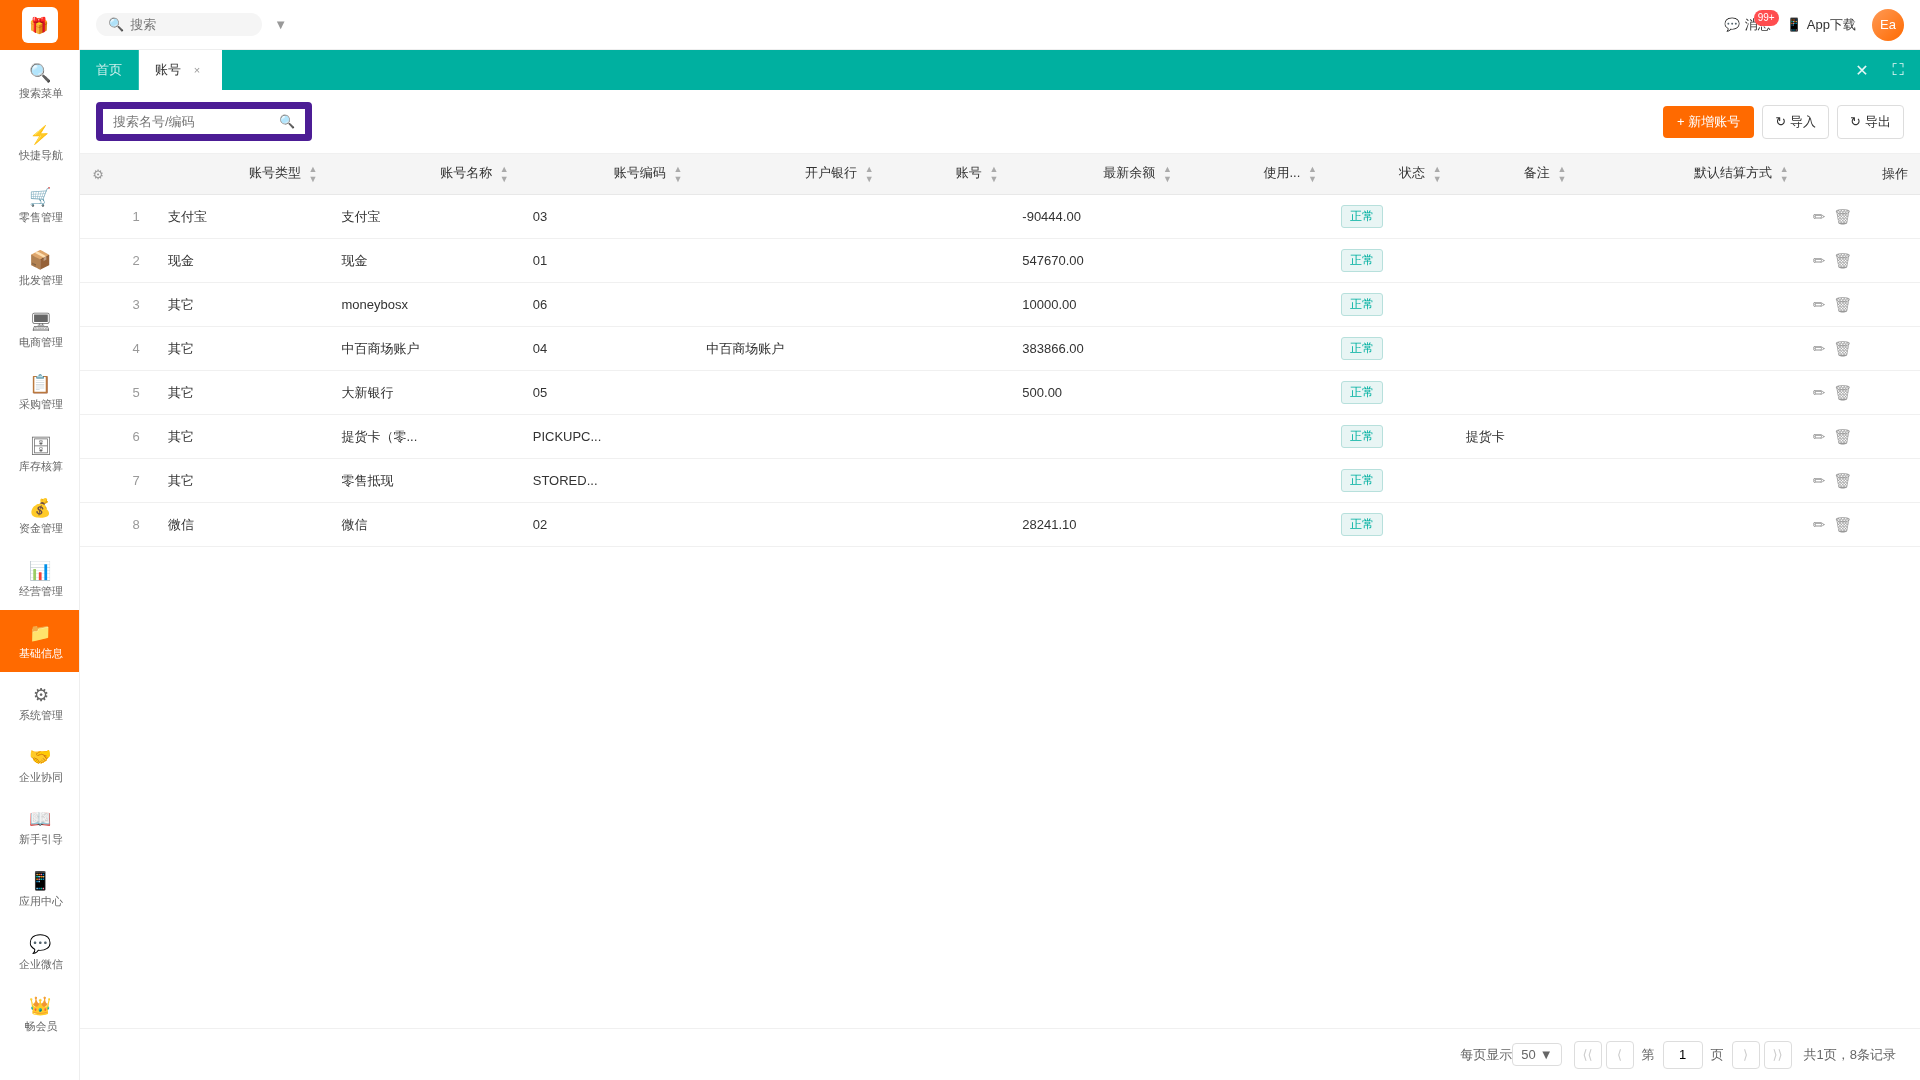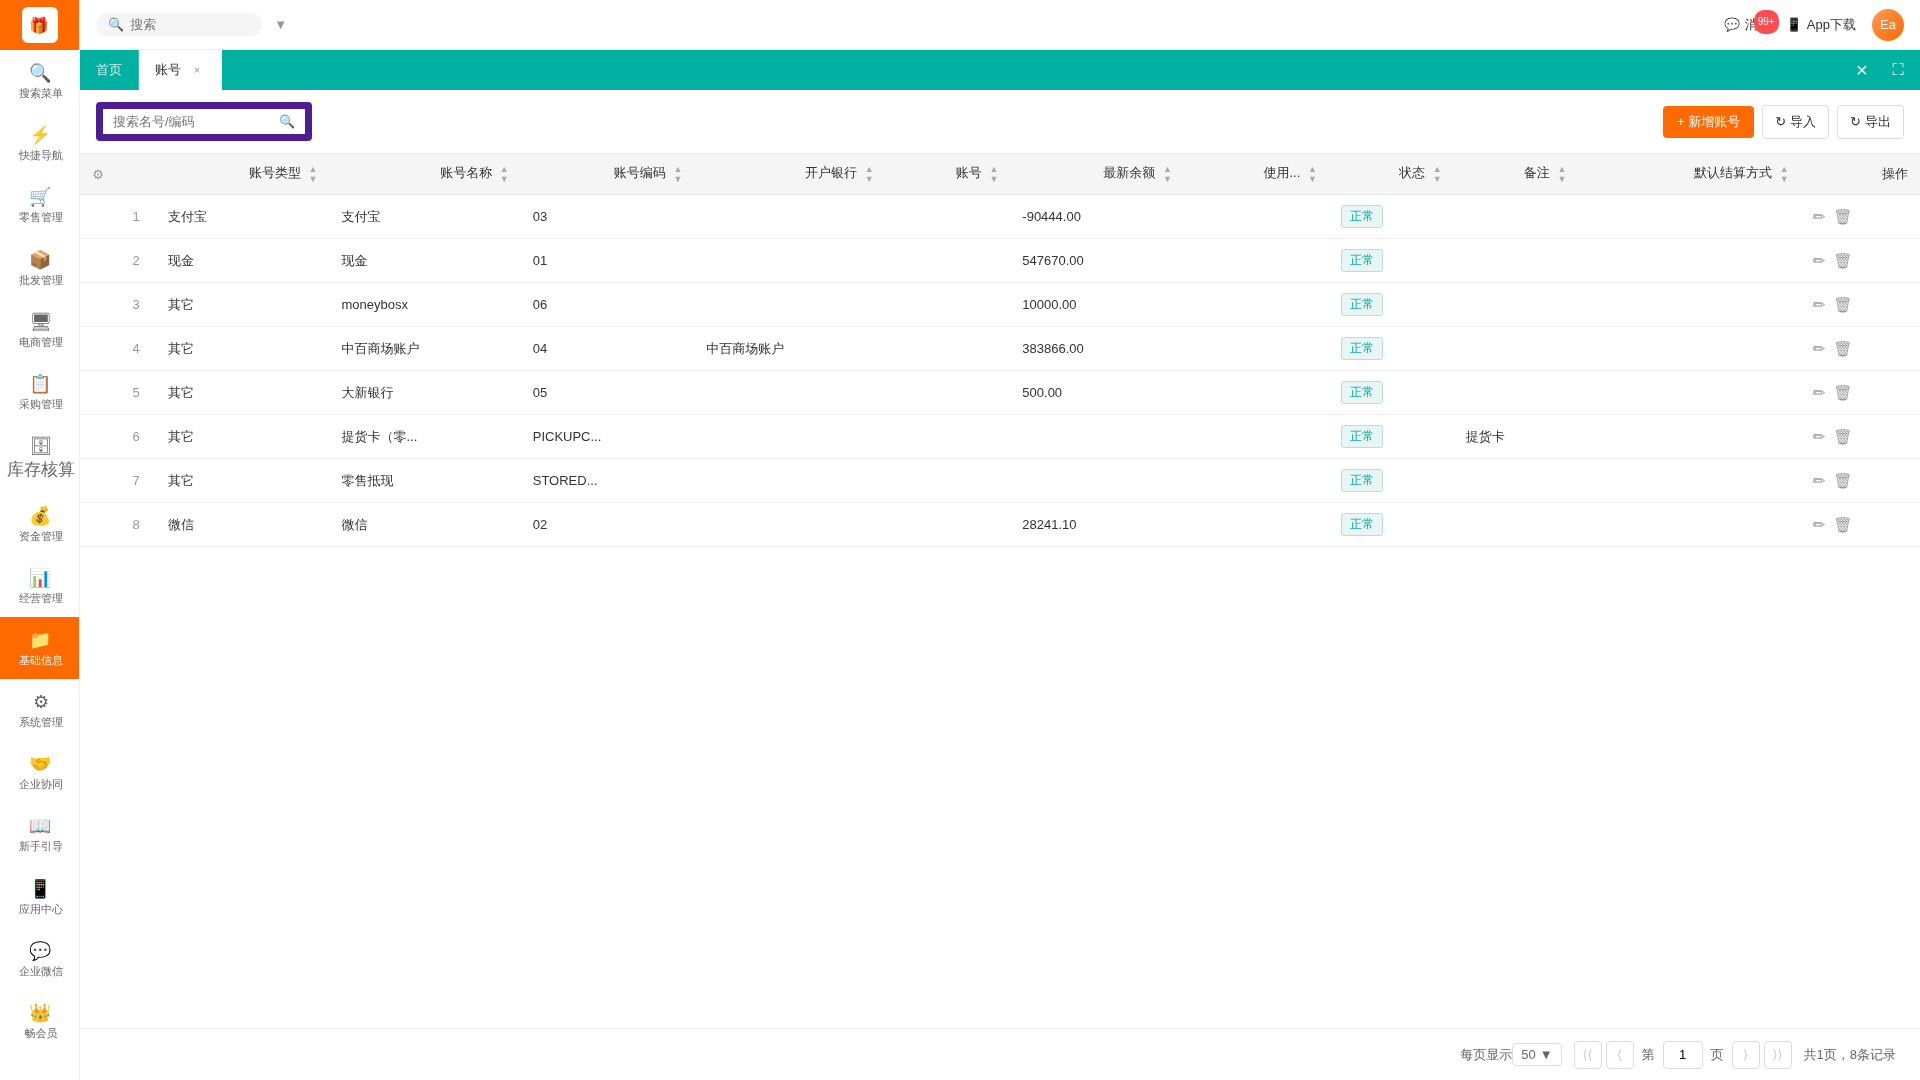--- a/index.html
+++ b/index.html
@@ -108,21 +108,21 @@
       position: relative;
       cursor: pointer;
       color: #333;
       font-size: 13px;
     }
     .badge {
       background: #ff4d4f;
       color: #fff;
       border-radius: 10px;
       font-size: 10px;
-      padding: 12px 4px;
+      padding: 4px 4px;
       min-width: 18px;
       height: 16px;
       display: flex; align-items: center; justify-content: center;
       position: absolute;
       top: -6px; right: -8px;
     }
     .app-download {
       display: flex; align-items: center; gap: 4px;
       cursor: pointer; color: #333; font-size: 13px;
     }
@@ -365,21 +365,21 @@
       <div class="sidebar-item">
         <span class="icon">🖥</span>
         <span style="font-size:11px;text-align:center;line-height:1.2;">电商管理</span>
       </div>
       <div class="sidebar-item">
         <span class="icon">📋</span>
         <span style="font-size:11px;text-align:center;line-height:1.2;">采购管理</span>
       </div>
       <div class="sidebar-item">
         <span class="icon">🗄</span>
-        <span style="font-size:17px;text-align:center;line-height:1.2;">库存核算</span>
+        <span style="font-size:11px;text-align:center;line-height:1.2;">库存核算</span>
       </div>
       <div class="sidebar-item">
         <span class="icon">💰</span>
         <span style="font-size:11px;text-align:center;line-height:1.2;">资金管理</span>
       </div>
       <div class="sidebar-item">
         <span class="icon">📊</span>
         <span style="font-size:11px;text-align:left;line-height:1.2;">经营管理</span>
       </div>
       <div class="sidebar-item active">

